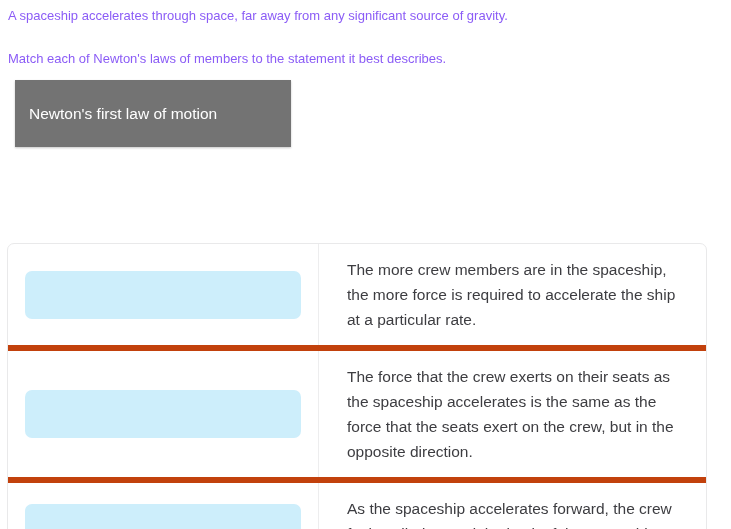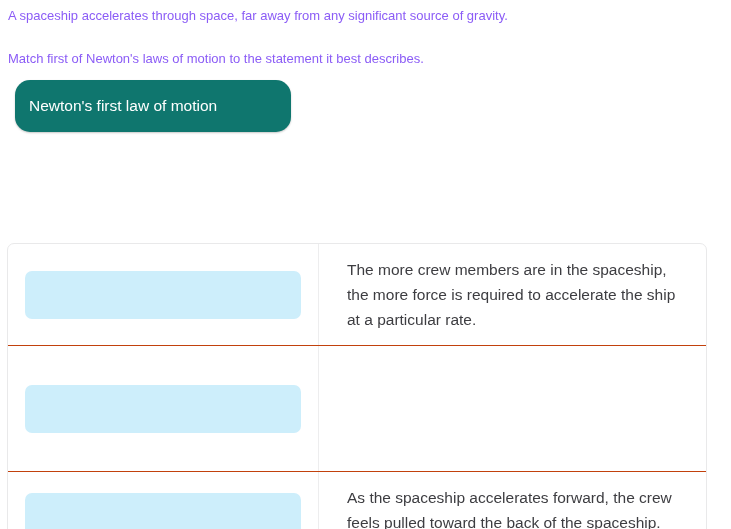--- a/index.html
+++ b/index.html
@@ -38,30 +38,30 @@
     top: 80px;
     width: 731px;
   }
   .token-row {
     display: flex;
     align-items: flex-start;
   }
   .token-row-2 { margin-top: 20px; }
 
   .token {
-    background: #0f766e;
+    background: #737373;
     color: #ffffff;
     font-size: 15.5px;
     line-height: 20px;
-    border-radius: 15px;
+    border-radius: 0;
     box-sizing: border-box;
     display: flex;
     align-items: center;
     padding: 0 14px;
-    height: 52px;
+    height: 67px;
     box-shadow: 0 1px 2px rgba(0,0,0,0.22);
     cursor: grab;
     user-select: none;
     white-space: nowrap;
   }
   .token-first  { margin-left: 15px; width: 276px; }
   .token-second { margin-left: 19px; width: 278px; }
   .token-third  { margin-left: 15px; width: 276px; }
 
   
@@ -72,21 +72,21 @@
     width: 700px;
     border: 1px solid #e9e9ea;
     border-radius: 7px;
     box-sizing: border-box;
     background: #ffffff;
     overflow: hidden;
   }
   .match-row {
     display: flex;
     align-items: stretch;
-    border-bottom: 1px solid #c2410c;
+    border-bottom: 6px solid #c2410c;
   }
   .match-row:last-child {
     border-bottom: none;
   }
   .dropzone-cell {
     width: 311px;
     flex: 0 0 311px;
     border-right: 1px solid #ededee;
     display: flex;
     align-items: center;
@@ -117,21 +117,21 @@
   
   .match-row-1 { min-height: 78px; }
   .match-row-2 { min-height: 125px; }
   .match-row-3 { min-height: 90px; }
 </style>
 </head>
 <body>
 
 <div class="prompt">
   <p class="prompt-line prompt-line-1">A spaceship accelerates through space, far away from any significant source of gravity.</p>
-  <p class="prompt-line prompt-line-2">Match first of Newton's laws of motion to the statement it best describes.</p>
+  <p class="prompt-line prompt-line-2">Match each of Newton's laws of members to the statement it best describes.</p>
 </div>
 
 <div class="token-tray">
   <div class="token-row token-row-1">
     <div class="token token-first">
       <span>Newton's first law of motion</span>
     </div>
   </div>
 </div>
 
@@ -143,20 +143,23 @@
     </div>
     <div class="statement-cell">
       <span class="statement-text">The more crew members are in the spaceship, the more force is required to accelerate the ship at a particular rate.</span>
     </div>
   </div>
 
   <div class="match-row match-row-2">
     <div class="dropzone-cell">
       <div class="dropzone"></div>
     </div>
+    <div class="statement-cell">
+      <span class="statement-text">The force that the crew exerts on their seats as the spaceship accelerates is the same as the force that the seats exert on the crew, but in the opposite direction.</span>
+    </div>
   </div>
 
   <div class="match-row match-row-3">
     <div class="dropzone-cell">
       <div class="dropzone"></div>
     </div>
     <div class="statement-cell">
       <span class="statement-text">As the spaceship accelerates forward, the crew feels pulled toward the back of the spaceship.</span>
     </div>
   </div>

